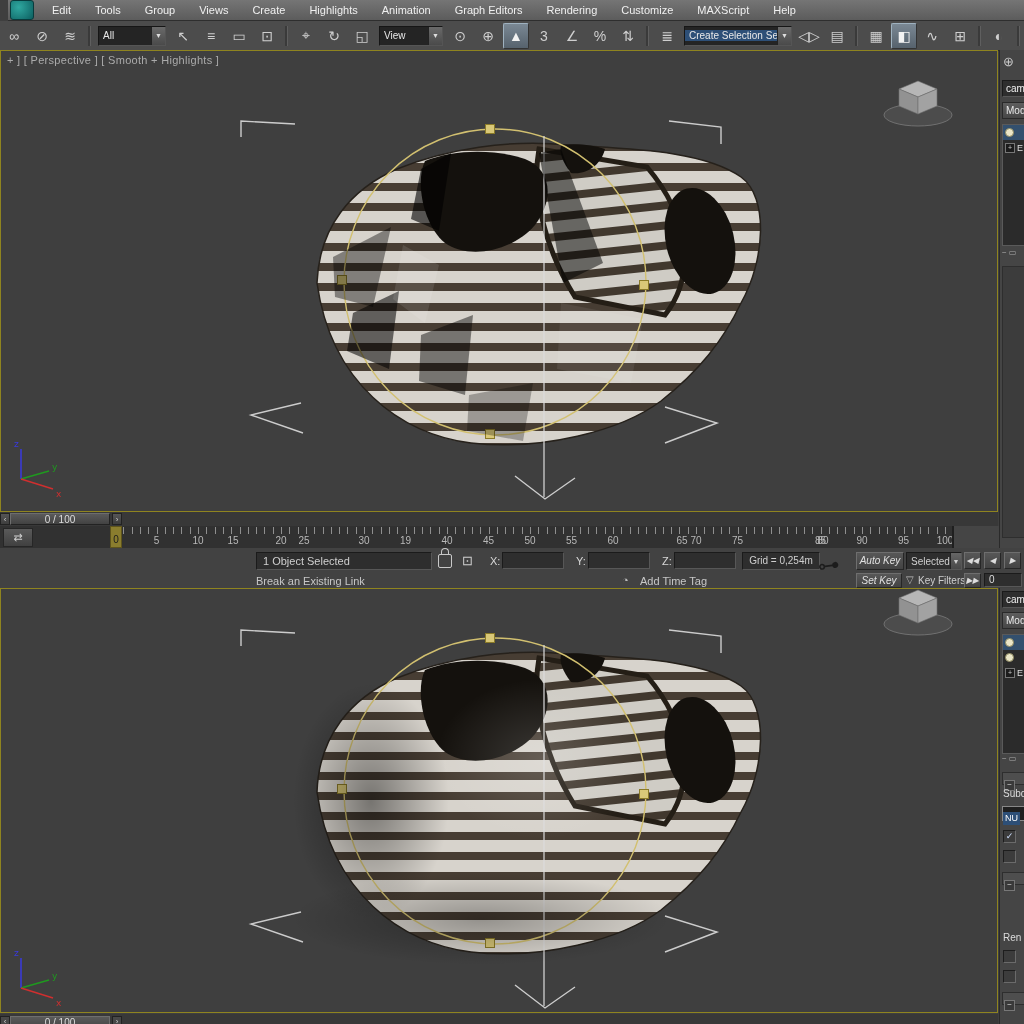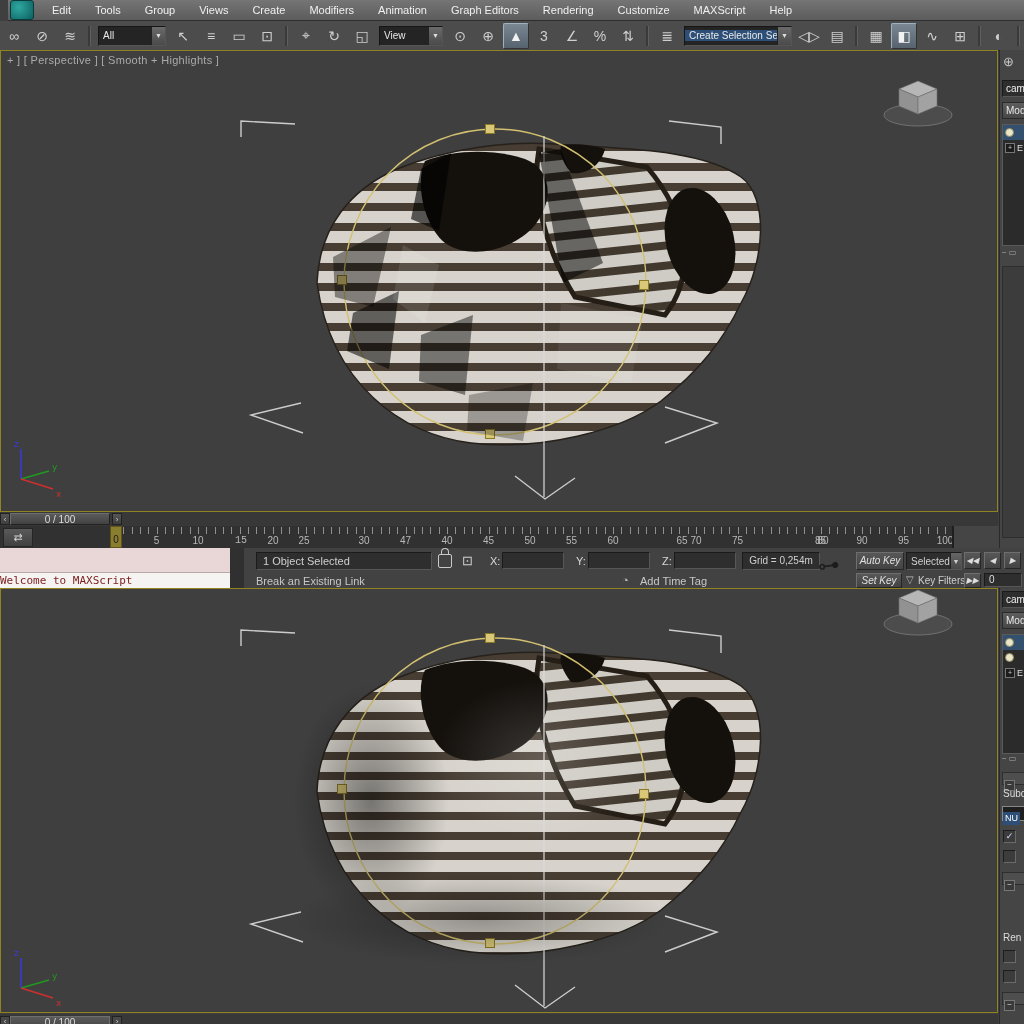--- a/index.html
+++ b/index.html
@@ -111,21 +111,21 @@
 <div id="screen">
 
   <div id="menubar">
     <div id="logo"></div>
     <div id="menu-items" style="display:flex;">
         <span class="menu-item">Edit</span>
         <span class="menu-item">Tools</span>
         <span class="menu-item">Group</span>
         <span class="menu-item">Views</span>
         <span class="menu-item">Create</span>
-        <span class="menu-item">Modifiers</span>
+        <span class="menu-item">Highlights</span>
         <span class="menu-item">Animation</span>
         <span class="menu-item">Graph Editors</span>
         <span class="menu-item">Rendering</span>
         <span class="menu-item">Customize</span>
         <span class="menu-item">MAXScript</span>
         <span class="menu-item">Help</span>
       </div>
   </div>
 
   <div id="toolbar">
@@ -276,45 +276,45 @@
         <div class="tick" style="left: 173.1px;"></div>
         <div class="tick" style="left: 181.4px;"></div>
         <div class="tick" style="left: 189.7px;"></div>
         <div class="tick" style="left: 198px;"></div>
         <span class="tick-label" style="left: 198px;">10</span>
         <div class="tick" style="left: 206.3px;"></div>
         <div class="tick" style="left: 214.6px;"></div>
         <div class="tick" style="left: 222.9px;"></div>
         <div class="tick" style="left: 231.2px;"></div>
         <div class="tick" style="left: 239.5px;"></div>
-        <span class="tick-label" style="left: 241px; font-family: Liberation Mono, monospace;">15</span>
+        <span class="tick-label" style="left: 233px;">15</span>
         <div class="tick" style="left: 247.8px;"></div>
         <div class="tick" style="left: 256.1px;"></div>
         <div class="tick" style="left: 264.4px;"></div>
         <div class="tick" style="left: 272.7px;"></div>
         <div class="tick" style="left: 281px;"></div>
-        <span class="tick-label" style="left: 273px;">20</span>
+        <span class="tick-label" style="left: 281px;">20</span>
         <div class="tick" style="left: 289.3px;"></div>
         <div class="tick" style="left: 297.6px;"></div>
         <div class="tick" style="left: 305.9px;"></div>
         <div class="tick" style="left: 314.2px;"></div>
         <div class="tick" style="left: 322.5px;"></div>
         <span class="tick-label" style="left: 304px;">25</span>
         <div class="tick" style="left: 330.8px;"></div>
         <div class="tick" style="left: 339.1px;"></div>
         <div class="tick" style="left: 347.4px;"></div>
         <div class="tick" style="left: 355.7px;"></div>
         <div class="tick" style="left: 364px;"></div>
         <span class="tick-label" style="left: 364px;">30</span>
         <div class="tick" style="left: 372.3px;"></div>
         <div class="tick" style="left: 380.6px;"></div>
         <div class="tick" style="left: 388.9px;"></div>
         <div class="tick" style="left: 397.2px;"></div>
         <div class="tick" style="left: 405.5px;"></div>
-        <span class="tick-label" style="left: 405.5px;">47</span>
+        <span class="tick-label" style="left: 405.5px;">19</span>
         <div class="tick" style="left: 413.8px;"></div>
         <div class="tick" style="left: 422.1px;"></div>
         <div class="tick" style="left: 430.4px;"></div>
         <div class="tick" style="left: 438.7px;"></div>
         <div class="tick" style="left: 447px;"></div>
         <span class="tick-label" style="left: 447px;">40</span>
         <div class="tick" style="left: 455.3px;"></div>
         <div class="tick" style="left: 463.6px;"></div>
         <div class="tick" style="left: 471.9px;"></div>
         <div class="tick" style="left: 480.2px;"></div>
@@ -387,24 +387,20 @@
         <div class="tick" style="left: 945px;"></div>
         <span class="tick-label" style="left: 945px;">100</span>
       </div>
     <div id="frame-marker">
         <span>0</span>
       </div>
     <div id="ruler-end"></div>
   </div>
 
   <div id="statusbar">
-    <div id="listener">
-      <div class="pink"></div>
-      <div class="white">Welcome to MAXScript</div>
-    </div>
     <div id="sel-status" class="sb sunken">1 Object Selected</div>
     <div id="prompt-line" class="sb">Break an Existing Link</div>
 
     <div class="sb" style="left:438px;top:6px;width:12px;height:12px;border:1.5px solid #c9c9c9;border-radius:2px;">
       <div style="width:6px;height:5px;border:1.5px solid #c9c9c9;border-bottom:none;border-radius:4px 4px 0 0;margin:-7px auto 0;"></div>
     </div>
     <div class="sb" style="left:462px;top:5px;font-size:13px;color:#cfcfcf;">⊡</div>
 
     <span class="sb coord-label" style="left:490px;">X:</span>
     <div class="sb coord-field sunken" style="left:502px;"></div>

